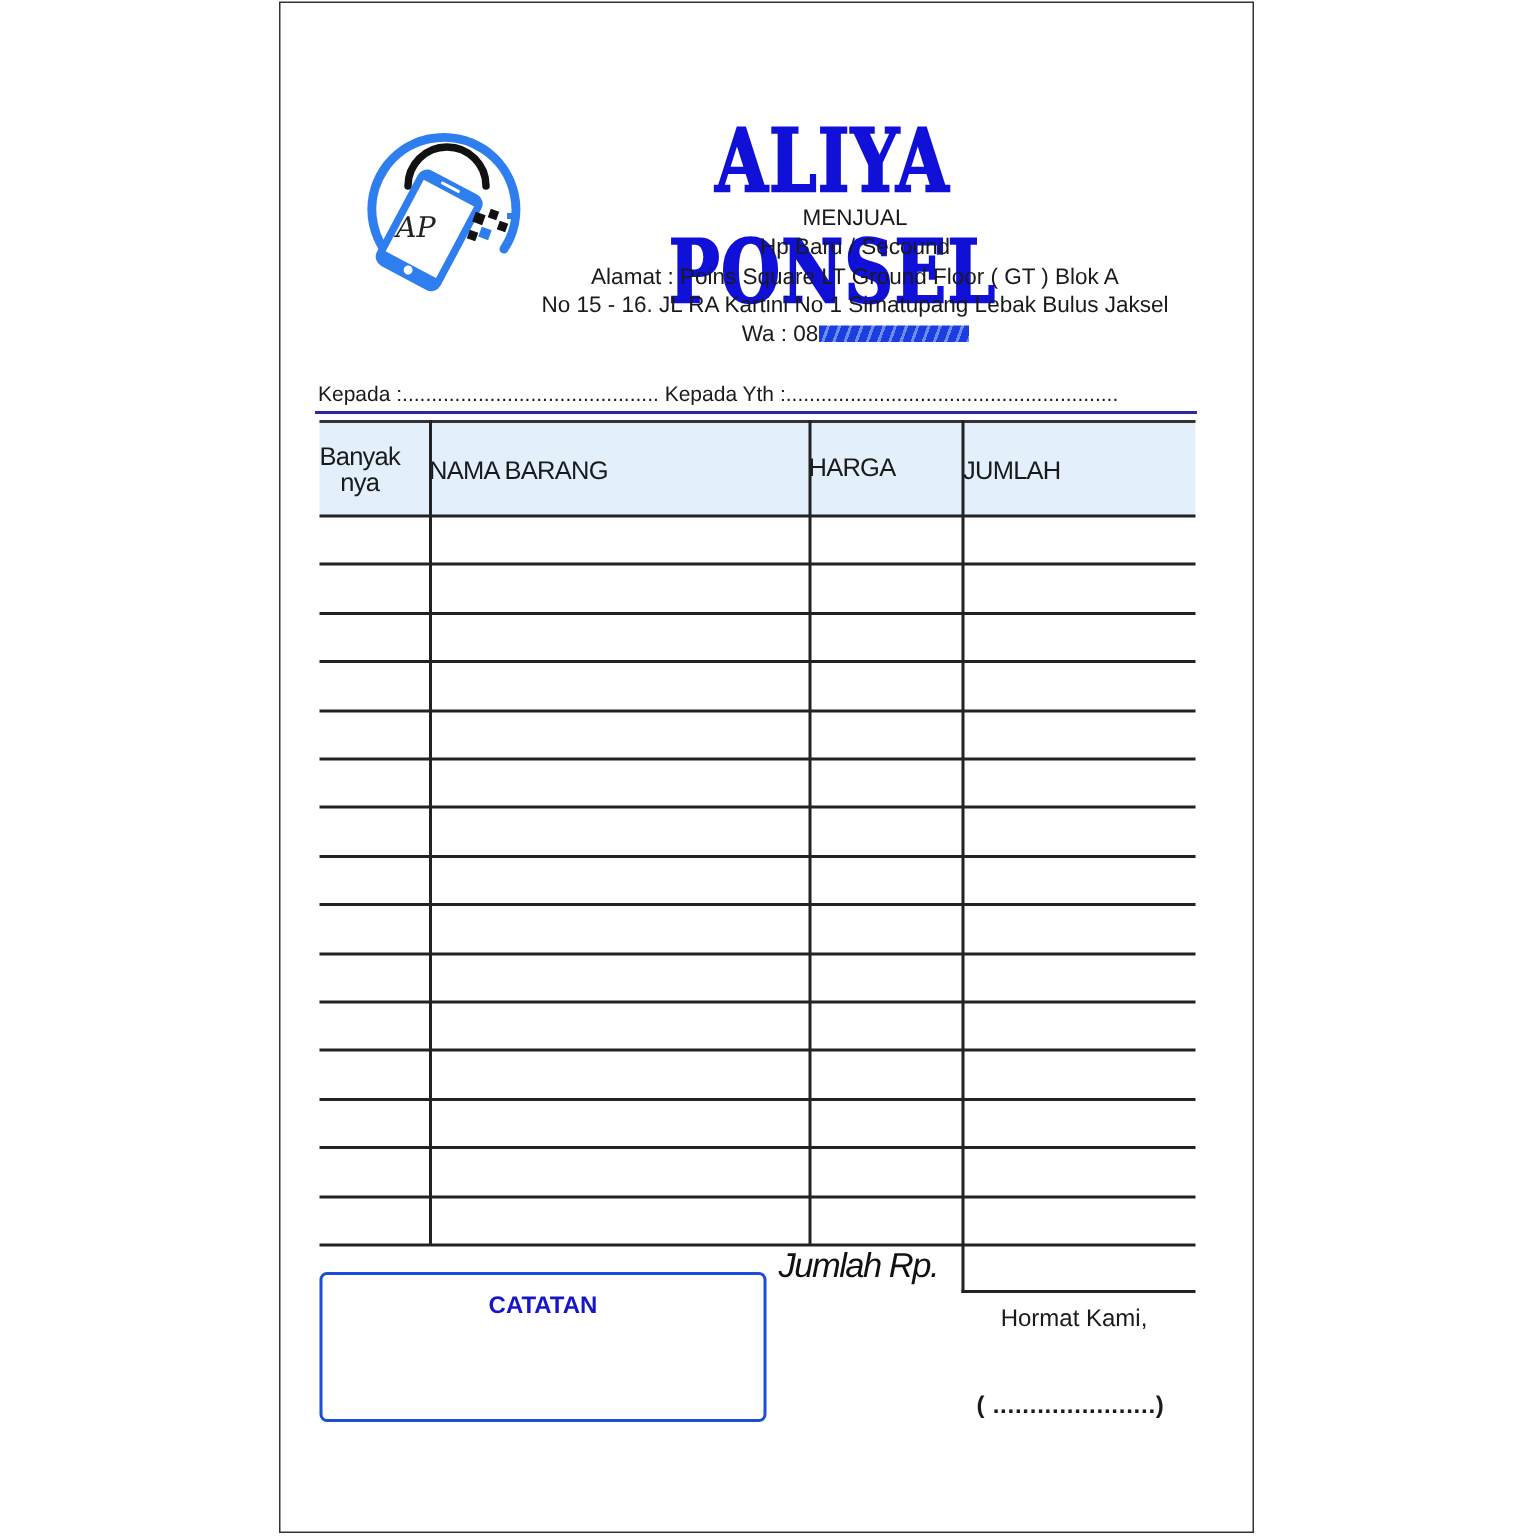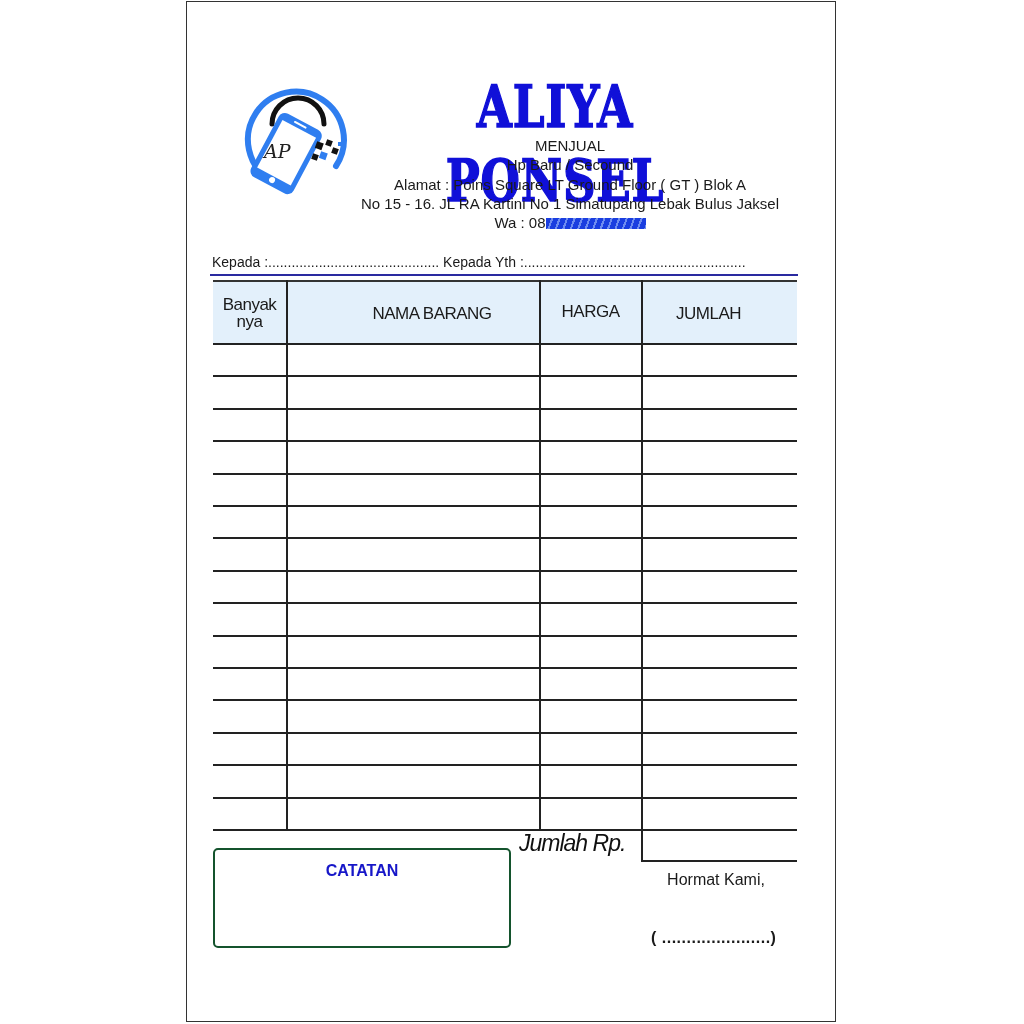--- a/index.html
+++ b/index.html
@@ -11,24 +11,24 @@
     .sub { left: 340px; width: 460px; text-align: center; font-size: 15px; line-height: 19px; color: #1a1a1a; }
     .menjual { top: 136px; font-weight: normal; }
     .jual { top: 155px; }
     .alamat1 { top: 175px; }
     .alamat2 { top: 194px; }
     .wa { top: 213px; }
     .wa-redact { display: inline-block; width: 100px; height: 11px; background: repeating-linear-gradient(110deg, #1a3ee0 0 5px, #6f8df0 5px 7px); vertical-align: -1px; }
     .meta { left: 212px; top: 254px; width: 586px; font-size: 14px; white-space: nowrap; overflow: hidden; }
     .meta-line { left: 210px; top: 274px; width: 588px; height: 2px; background: #2a2aa0; }
     .table-head { left: 213px; top: 280px; width: 584px; height: 64px; background: #e3f0fb; border-top: 2px solid #333; box-sizing: border-box; }
-    .hcell { position: absolute; top: 0; height: 62px; display: flex; align-items: center; justify-content: center; text-align: center; font-size: 17px; line-height: 17px; letter-spacing: -0.5px; }
+    .hcell { position: absolute; top: 0; height: 62px; display: flex; align-items: center; justify-content: flex-start; text-align: center; font-size: 17px; line-height: 17px; letter-spacing: -0.5px; }
     .vline { position: absolute; width: 2px; background: #222; }
     .hline { position: absolute; height: 2px; background: #222; }
-    .catatan-box { left: 213px; top: 848px; width: 298px; height: 100px; border: 2px solid #14532d; border-radius: 5px; box-sizing: border-box; }
+    .catatan-box { left: 213px; top: 848px; width: 298px; height: 100px; border: 2px solid #1d4ed8; border-radius: 5px; box-sizing: border-box; }
     .catatan-label { position: absolute; top: 12px; left: 0; width: 100%; text-align: center; font-weight: bold; font-size: 16px; color: #1616c8; }
     .jumlah-rp { left: 519px; top: 830px; font-family: Liberation Sans, sans-serif; font-style: italic; font-size: 23px; letter-spacing: -1px; color: #111; }
     .total-line-v { left: 641px; top: 829px; width: 2px; height: 33px; background: #222; }
     .total-line-h { left: 641px; top: 860px; width: 156px; height: 2px; background: #222; }
     .hormat { left: 641px; top: 871px; width: 150px; text-align: center; font-size: 16px; }
     .sign { left: 651px; top: 929px; font-size: 16px; font-weight: bold; letter-spacing: 0.5px; }
   </style>
 </head>
 <body>
 

